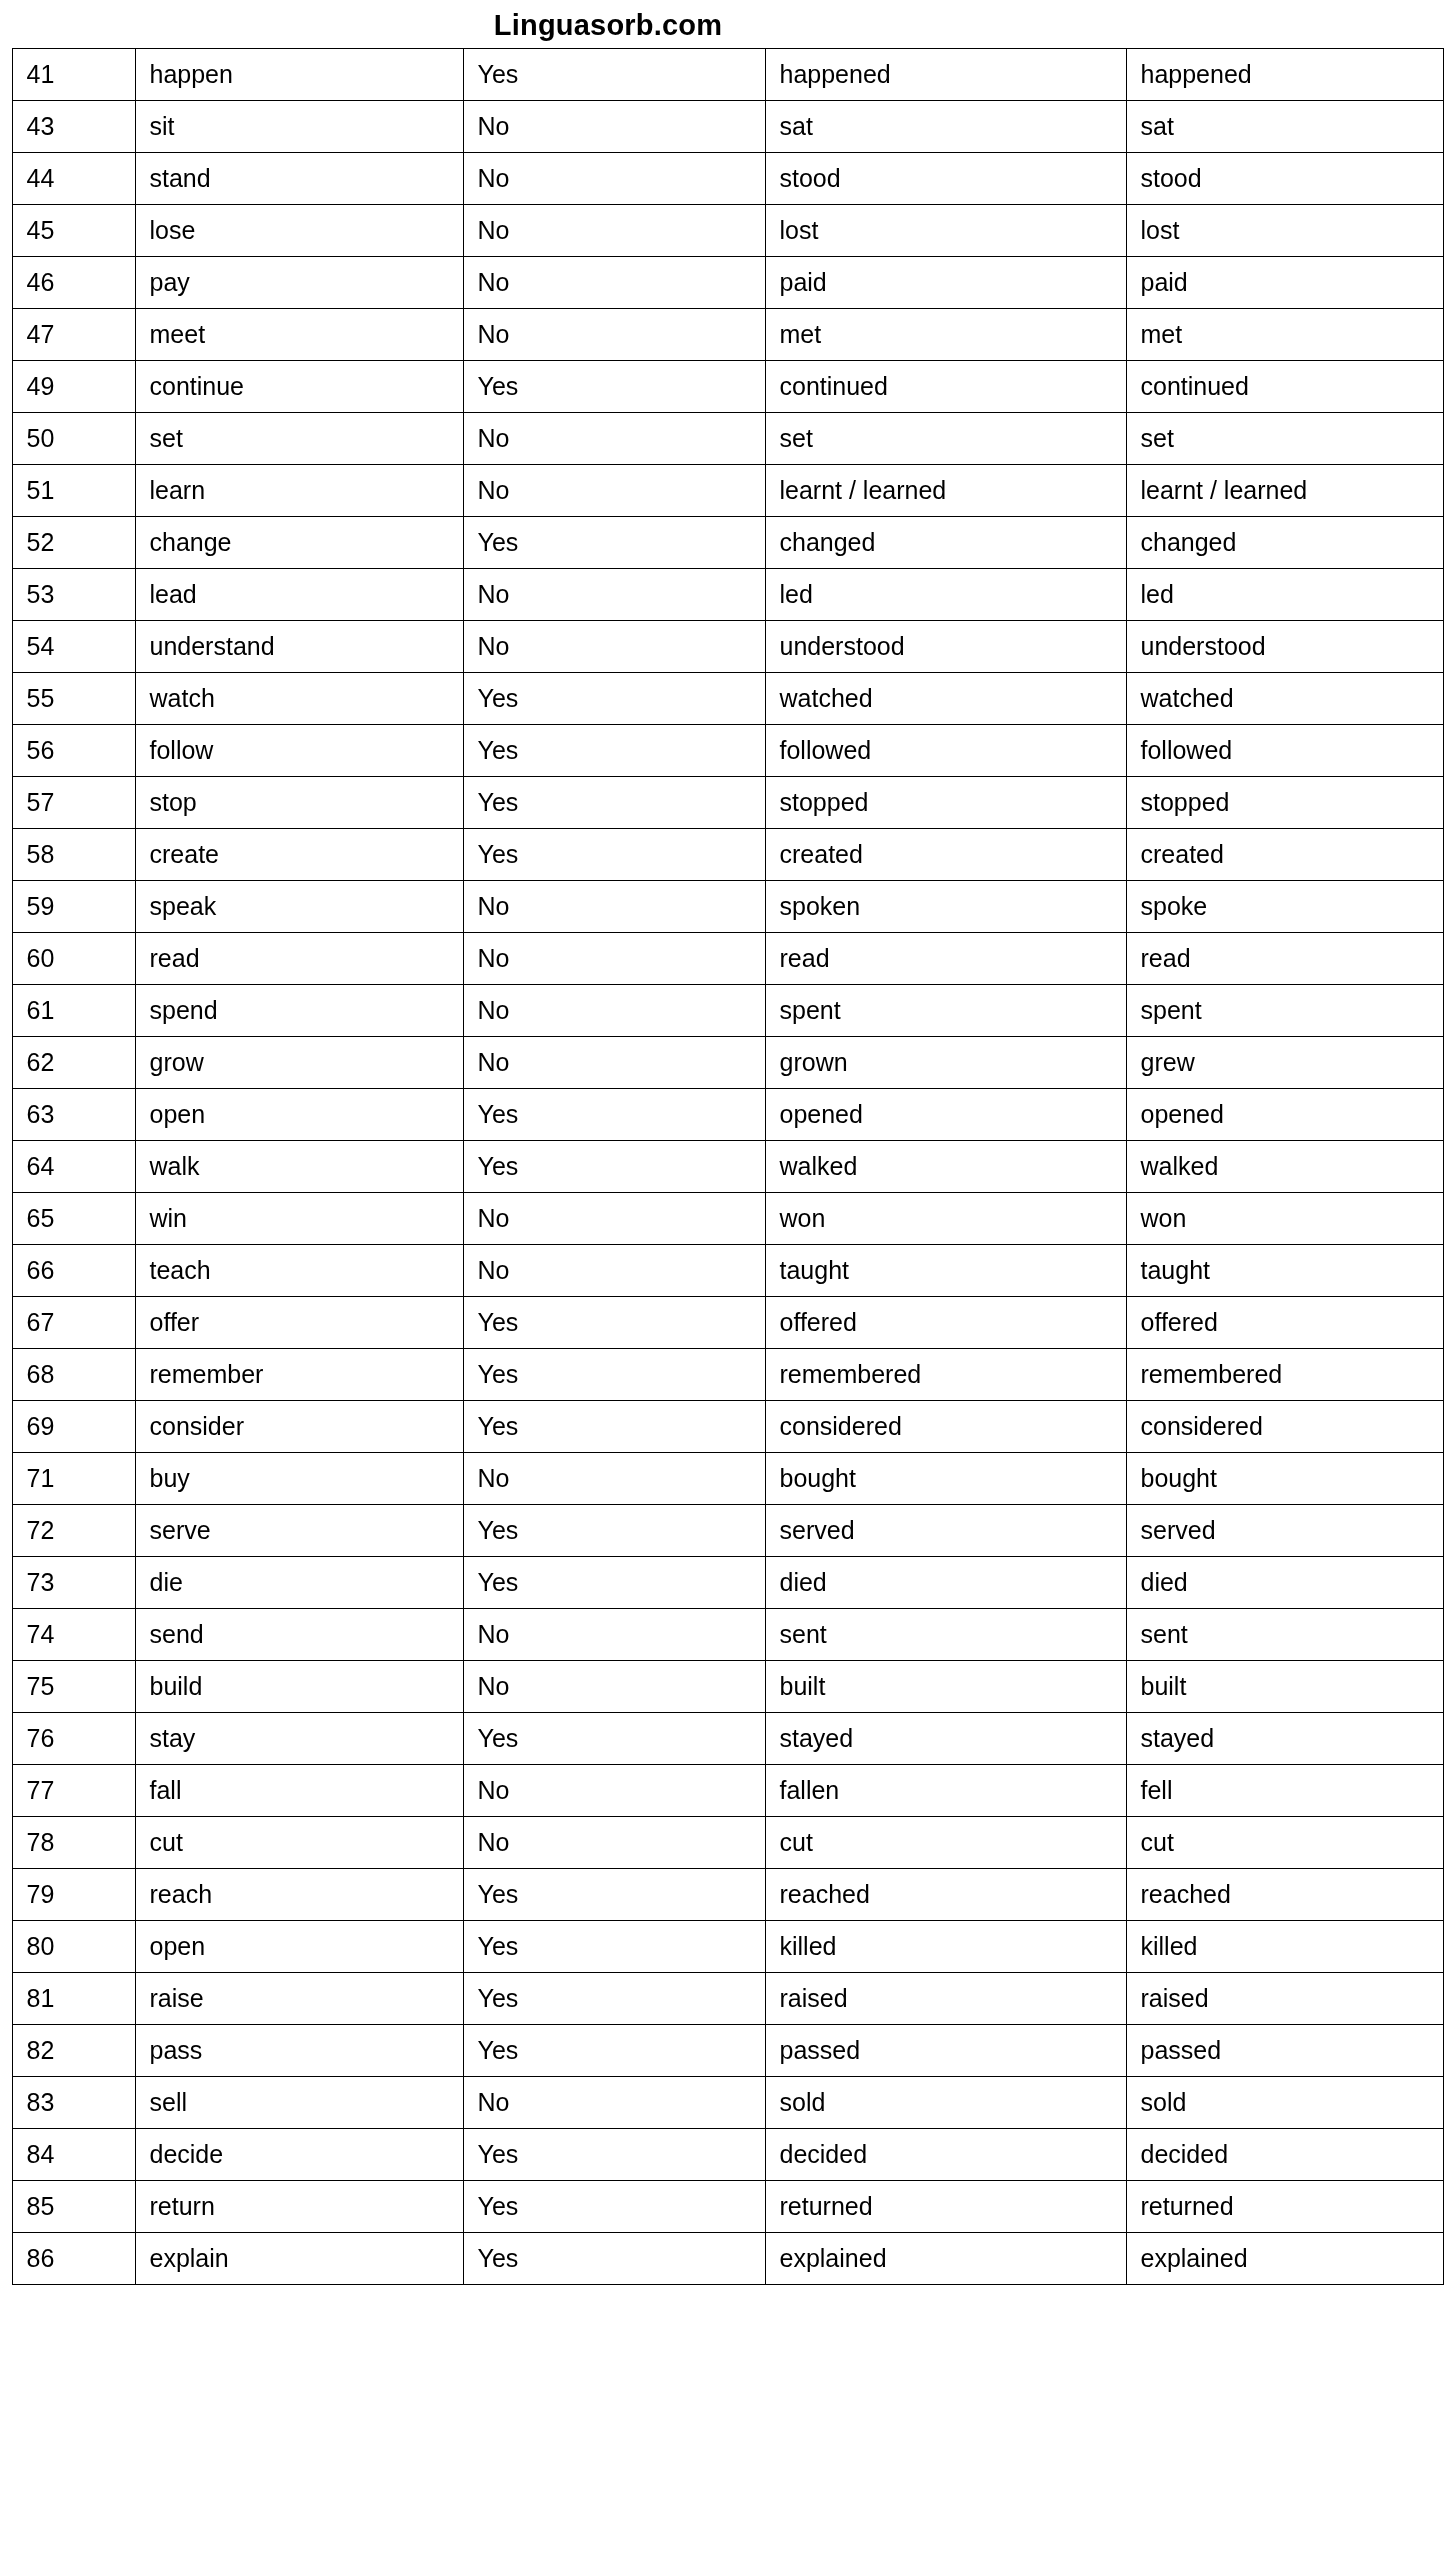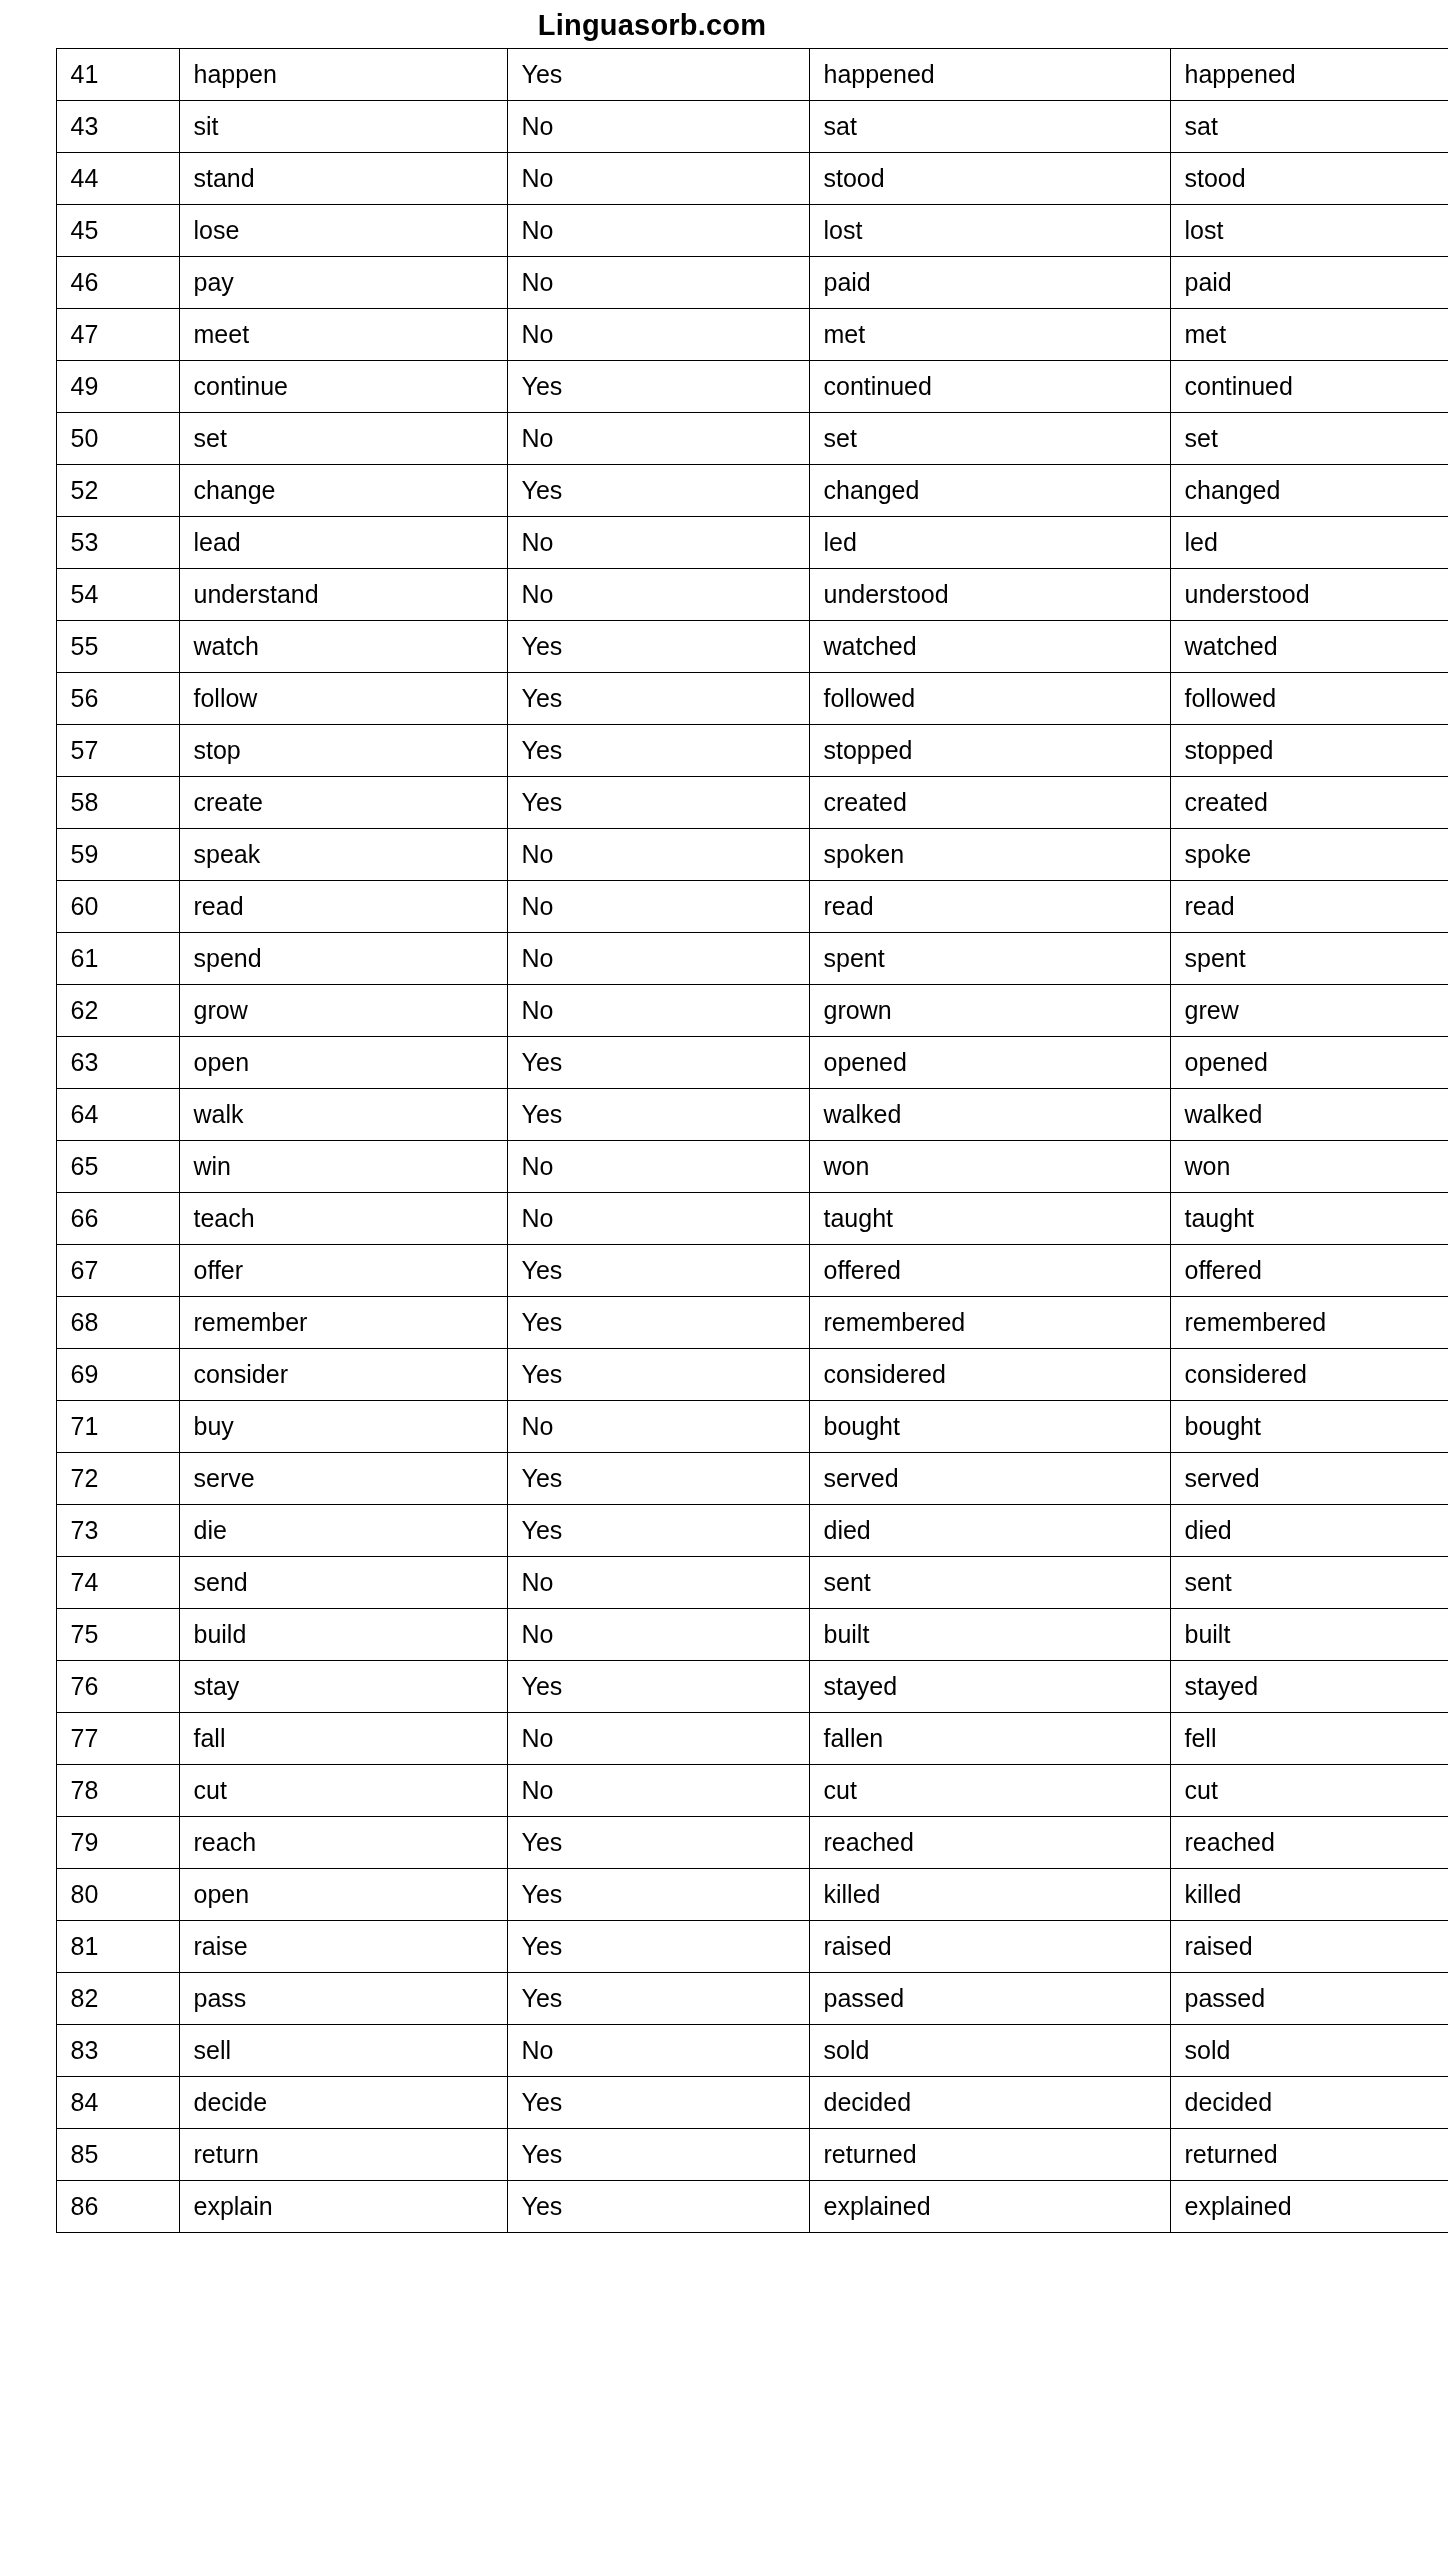--- a/index.html
+++ b/index.html
@@ -9,21 +9,20 @@
     width: 1448px;
     height: 2576px;
     overflow: hidden;
     font-family: "Liberation Sans", sans-serif;
     color: #000000;
   }
   .page {
     width: 1216px;
     height: 2576px;
     position: relative;
-    margin-left: 44px;
   }
   .site-title {
     width: 100%;
     text-align: center;
     font-size: 29px;
     font-weight: bold;
     padding-top: 8.5px;
     padding-bottom: 6.8px;
     letter-spacing: 0.2px;
   }
@@ -122,20 +121,27 @@
   </tr>
 
   <tr>
     <td>50</td>
     <td>set</td>
     <td>No</td>
     <td>set</td>
     <td>set</td>
   </tr>
 
+  <tr>
+    <td>51</td>
+    <td>learn</td>
+    <td>No</td>
+    <td>learnt / learned</td>
+    <td>learnt / learned</td>
+  </tr>
 
   <tr>
     <td>52</td>
     <td>change</td>
     <td>Yes</td>
     <td>changed</td>
     <td>changed</td>
   </tr>
 
   <tr>

